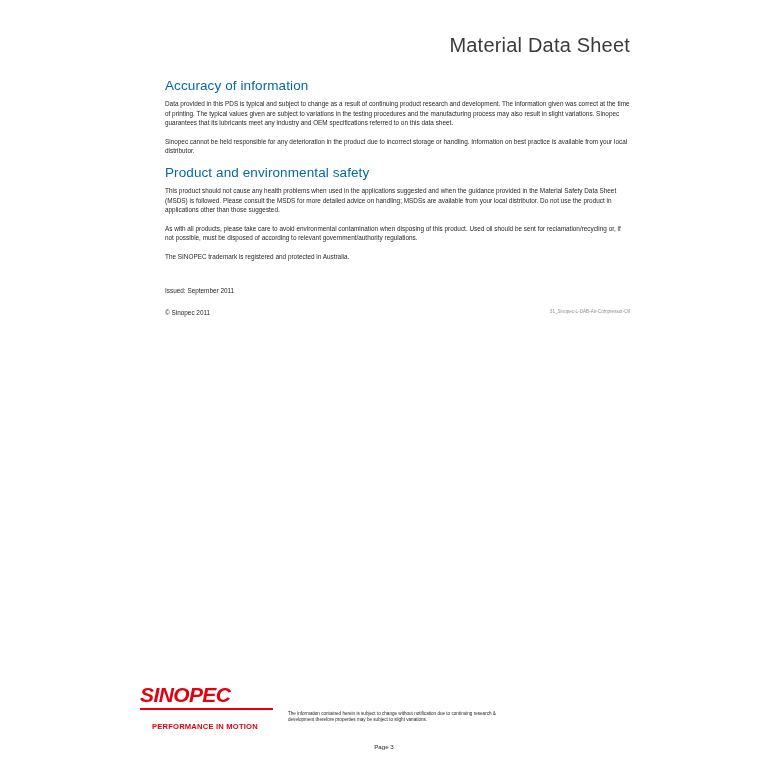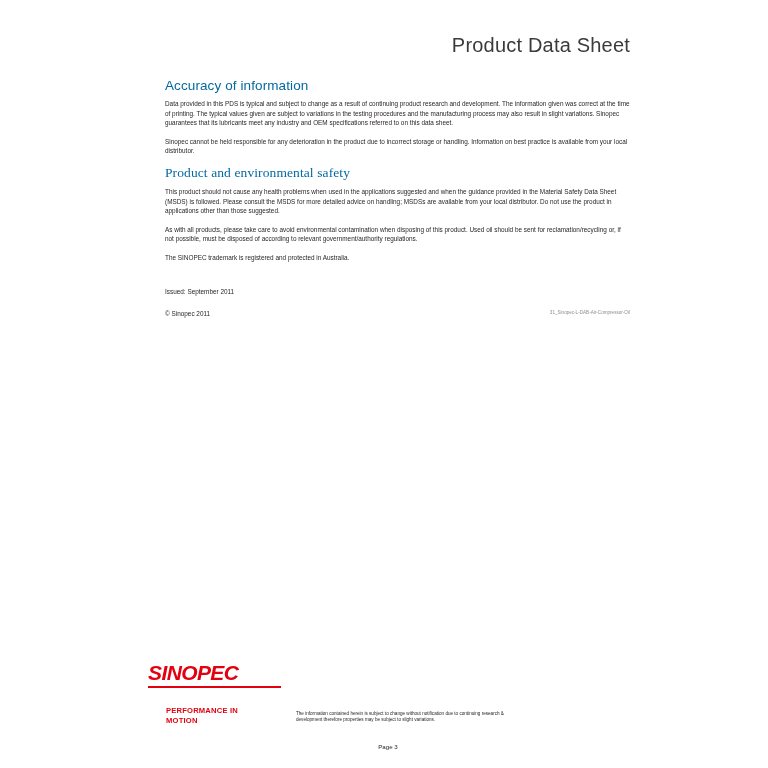--- a/index.html
+++ b/index.html
@@ -44,21 +44,20 @@
 
   h2.section-heading {
     font-size: 13.5px;
     font-weight: normal;
     color: #0369a1;
     margin: 0 0 6px 0;
     letter-spacing: 0.1px;
   }
   h2.section-heading.second {
     margin-top: 4px;
-    font-family: Liberation Serif, serif;
   }
 
   p.para {
     font-size: 6.4px;
     line-height: 9.6px;
     margin: 0 0 9px 0;
     color: #231f20;
     text-align: left;
   }
 
@@ -83,21 +82,21 @@
     right: 0;
     top: 1px;
     font-size: 4.6px;
     color: #8e8e8e;
     white-space: nowrap;
   }
 
   
   .footer {
     position: absolute;
-    left: 8px;
+    left: 0;
     right: 0;
     bottom: 0;
     height: 90px;
   }
 
   .logo-block {
     position: absolute;
     left: 140px;
     bottom: 24px;
     width: 136px;
@@ -118,21 +117,21 @@
     height: 2px;
     background: #e3000f;
     margin: 2px 0 2px 0;
   }
   .logo-tag {
     font-family: "Liberation Sans", sans-serif;
     font-weight: bold;
     font-size: 7.6px;
     letter-spacing: 0.2px;
     color: #e3000f;
-    margin: 18px;
+    margin: 12px;
     line-height: 10px;
   }
 
   .footer-note {
     position: absolute;
     left: 288px;
     bottom: 44px;
     width: 230px;
     font-size: 4.6px;
     line-height: 6.6px;
@@ -147,21 +146,21 @@
     text-align: center;
     font-size: 6.2px;
     color: #231f20;
   }
 </style>
 </head>
 <body>
 
 <div class="page">
 
-  <div class="doc-title">Product Data Sheet</div>
+  <div class="doc-title">Material Data Sheet</div>
 
   <div class="content">
 
     <h2 class="section-heading">Accuracy of information</h2>
     <p class="para">Data provided in this PDS is typical and subject to change as a result of continuing product research and development. The information given was correct at the time of printing. The typical values given are subject to variations in the testing procedures and the manufacturing process may also result in slight variations. Sinopec guarantees that its lubricants meet any industry and OEM specifications referred to on this data sheet.</p>
     <p class="para">Sinopec cannot be held responsible for any deterioration in the product due to incorrect storage or handling. Information on best practice is available from your local distributor.</p>
 
     <h2 class="section-heading second">Product and environmental safety</h2>
     <p class="para">This product should not cause any health problems when used in the applications suggested and when the guidance provided in the Material Safety Data Sheet (MSDS) is followed. Please consult the MSDS for more detailed advice on handling; MSDSs are available from your local distributor. Do not use the product in applications other than those suggested.</p>
     <p class="para">As with all products, please take care to avoid environmental contamination when disposing of this product. Used oil should be sent for reclamation/recycling or, if not possible, must be disposed of according to relevant government/authority regulations.</p>

